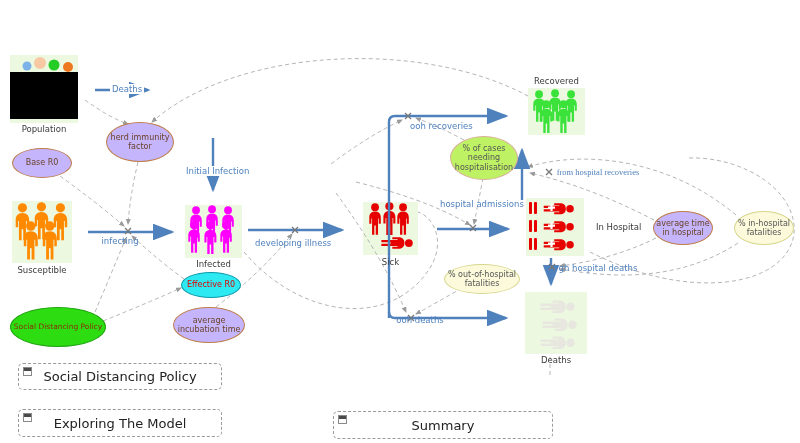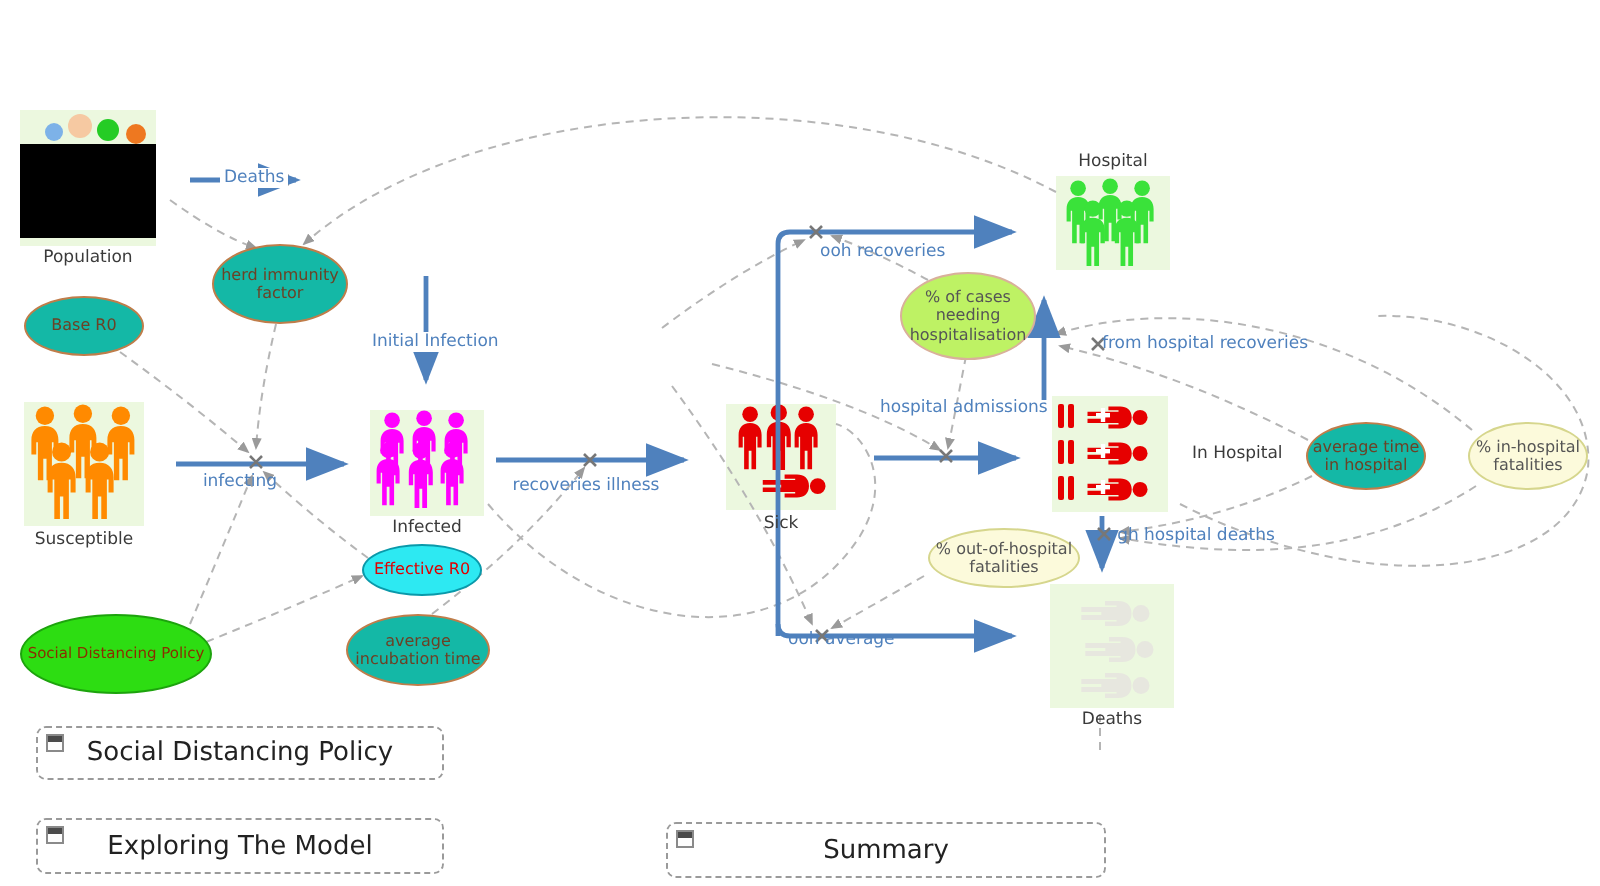--- a/index.html
+++ b/index.html
@@ -6,21 +6,21 @@
   #stage{position:relative;width:800px;height:443px;background:#fff;overflow:hidden;
          font-family:"DejaVu Sans",sans-serif;}
   .tile{position:absolute;background:#ecf8df;z-index:1;}
   .ppl{position:absolute;left:0;top:0;width:100%;height:100%;}
   #links{position:absolute;left:0;top:0;z-index:2;pointer-events:none;}
   .nlabel{position:absolute;z-index:3;font-size:8.5px;color:#3a3a3a;text-align:center;white-space:nowrap;}
   .flabel{position:absolute;z-index:3;font-size:8.5px;color:#4f81bd;text-align:center;white-space:nowrap;}
   .onLine{background:#fff;padding:0 2px;}
   .ov{position:absolute;z-index:4;border-radius:50%;display:flex;align-items:center;justify-content:center;
       text-align:center;font-size:8px;line-height:1.15;padding:2px;box-sizing:border-box;}
-  .peach{background:#14b8a6;border:1.4px solid #bf7d4a;color:#6b4226;}
+  .peach{background:#c4b5fd;border:1.4px solid #bf7d4a;color:#6b4226;}
   .cyan{background:#2de9f2;border:1.4px solid #0a99aa;color:#e00000;}
   .greenov{background:#2ddd12;border:1.4px solid #1da30d;color:#8b2e00;font-size:7.5px;}
   .pink{background:#bef264;border:1.2px solid #d9b09b;color:#555;}
   .yellow{background:#fcfadb;border:1.2px solid #d6d68d;color:#555;}
   .secbox{position:absolute;z-index:5;border:1.6px dashed #9a9a9a;border-radius:5px;background:#fff;
           display:flex;align-items:center;justify-content:center;color:#222;}
   .secbox .ttl{font-size:13px;}
   .secbox.small .ttl{font-size:11.5px;}
   .boxicon{position:absolute;left:4px;top:3px;width:7px;height:7px;border:1px solid #8a8a8a;
            background:linear-gradient(#4a4a4a 0 45%,#fdfdfd 45%);}
@@ -187,41 +187,41 @@
       <path d="M408,315 l6,6 M408,321 l6,-6"></path>
       <path d="M549,264 l6,6 M549,270 l6,-6"></path>
       <path d="M546,169 l6,6 M546,175 l6,-6"></path>
     </g>
   </svg>
 
   <div class="nlabel" style="left:10px;top:124px;width:68px;">Population</div>
   <div class="nlabel" style="left:8px;top:265px;width:68px;">Susceptible</div>
   <div class="nlabel" style="left:185px;top:259px;width:57px;">Infected</div>
   <div class="nlabel" style="left:363px;top:257px;width:55px;">Sick</div>
-  <div class="nlabel" style="left:528px;top:76px;width:57px;">Hospital</div>
+  <div class="nlabel" style="left:528px;top:76px;width:57px;">Recovered</div>
   <div class="nlabel" style="left:596px;top:222px;width:55px;text-align:left;">In Hospital</div>
   <div class="nlabel" style="left:525px;top:355px;width:62px;">Deaths</div>
 
   <div class="flabel onLine" style="left:110px;top:84px;">Deaths</div>
   <div class="flabel" style="left:98px;top:236px;width:44px;">infecting</div>
   <div class="flabel onLine" style="left:184px;top:166px;">Initial Infection</div>
-  <div class="flabel" style="left:255px;top:238px;width:76px;">recoveries illness</div>
+  <div class="flabel" style="left:255px;top:238px;width:76px;">developing illness</div>
   <div class="flabel" style="left:440px;top:199px;width:80px;">hospital admissions</div>
   <div class="flabel" style="left:410px;top:121px;width:62px;">ooh recoveries</div>
-  <div class="flabel" style="left:551px;top:167px;width:94px;">from hospital recoveries</div>
-  <div class="flabel" style="left:394px;top:315px;width:52px;">ooh average</div>
+  <div class="flabel" style="left:551px;top:167px;width:94px;font-family:Liberation Serif, serif;">from hospital recoveries</div>
+  <div class="flabel" style="left:394px;top:315px;width:52px;">ooh deaths</div>
   <div class="flabel" style="left:558px;top:263px;width:80px;">gh hospital deaths</div>
 
   <div class="ov peach" style="left:106px;top:122px;width:68px;height:40px;">herd immunity factor</div>
   <div class="ov peach" style="left:12px;top:148px;width:60px;height:30px;">Base R0</div>
   <div class="ov greenov" style="left:10px;top:307px;width:96px;height:40px;">Social Distancing Policy</div>
   <div class="ov cyan" style="left:181px;top:272px;width:60px;height:26px;">Effective R0</div>
   <div class="ov peach" style="left:173px;top:307px;width:72px;height:36px;">average incubation time</div>
   <div class="ov pink" style="left:450px;top:136px;width:68px;height:44px;">% of cases needing hospitalisation</div>
-  <div class="ov yellow" style="left:444px;top:264px;width:76px;height:30px;margin-left:20px;">% out-of-hospital fatalities</div>
+  <div class="ov yellow" style="left:444px;top:264px;width:76px;height:30px;">% out-of-hospital fatalities</div>
   <div class="ov peach" style="left:653px;top:211px;width:60px;height:34px;">average time in hospital</div>
   <div class="ov yellow" style="left:734px;top:211px;width:60px;height:34px;">% in-hospital fatalities</div>
 
   <div class="secbox" style="left:18px;top:363px;width:202px;height:25px;">
     <span class="boxicon"></span>
     <span class="ttl">Social Distancing Policy</span>
   </div>
   <div class="secbox" style="left:18px;top:409px;width:202px;height:26px;">
     <span class="boxicon"></span>
     <span class="ttl">Exploring The Model</span>

